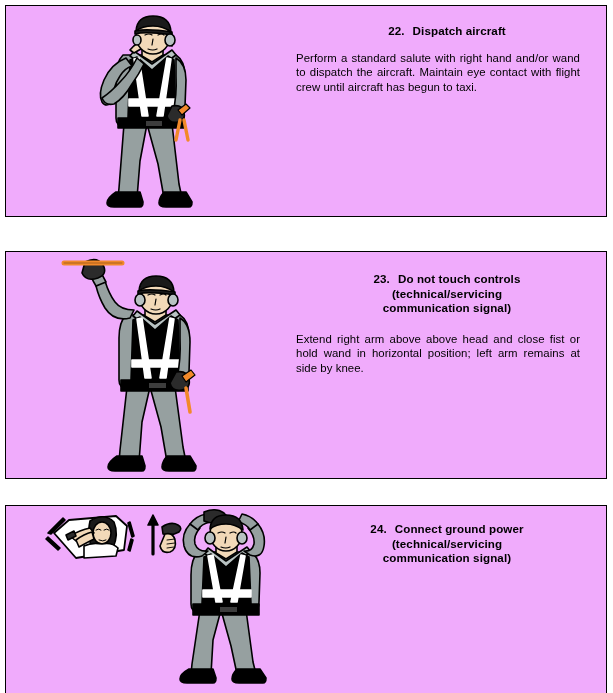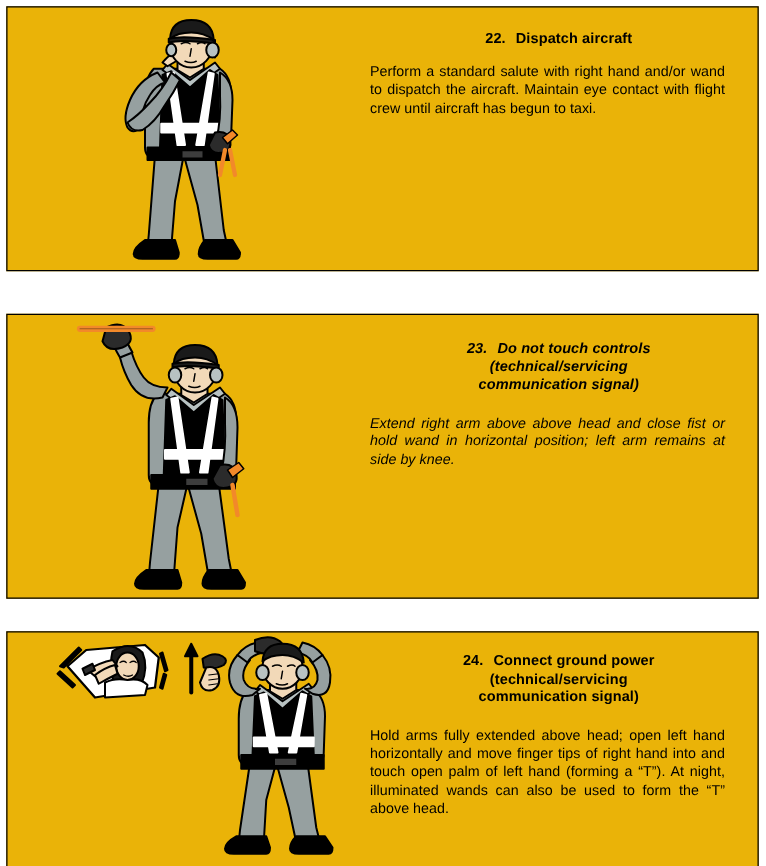--- a/index.html
+++ b/index.html
@@ -10,25 +10,25 @@
     overflow:hidden;
   }
   .page{position:relative;width:613px;height:693px;}
 
   .panel{
     position:absolute;
     left:5px;
     width:602px;
     border:1.4px solid #000000;
     box-sizing:border-box;
-    background:#eab308;
+    background:#f0abfc;
     overflow:hidden;
   }
   #panel-22{top:5px;height:212px;}
-  #panel-23{top:251px;height:228px;font-style:italic;}
+  #panel-23{top:251px;height:228px;}
   #panel-24{top:505px;height:204px;}
 
   .fig-col{
     position:absolute;
     top:0;left:0;
     width:282px;height:100%;
   }
   .txt-col{
     position:absolute;
     top:0;left:282px;
@@ -273,17 +273,16 @@
     </div>
 
     <div class="txt-col">
       <div class="title">
         <div>
           <span class="num">24.</span><span>Connect ground power</span>
         </div>
         <div>(technical/servicing</div>
         <div>communication signal)</div>
       </div>
-      <div class="body">Hold arms fully extended above head; open left hand horizontally and move finger tips of right hand into and touch open palm of left hand (forming a “T”). At night, illuminated wands can also be used to form the “T” above head.</div>
     </div>
   </div>
 
 </div>
 
 </body></html>

